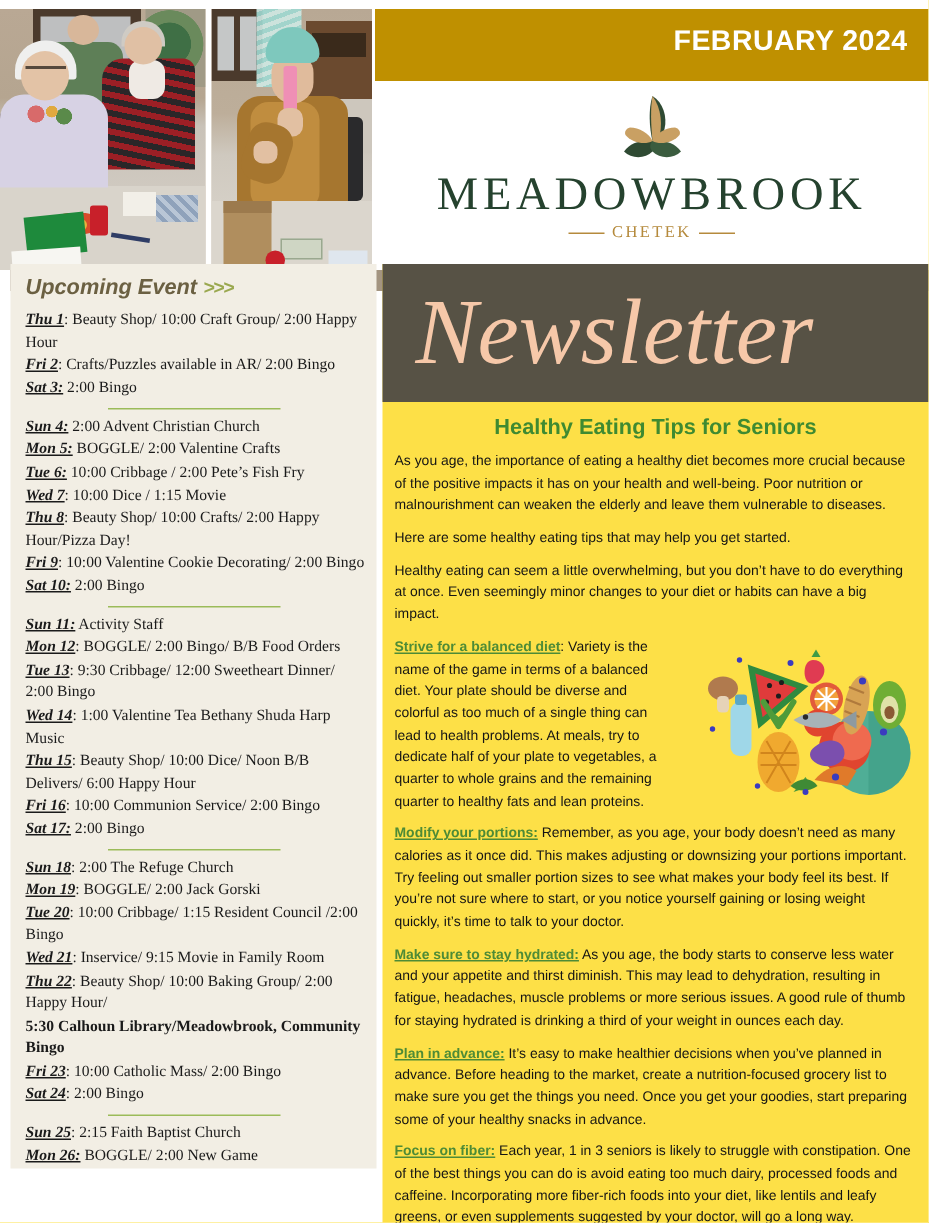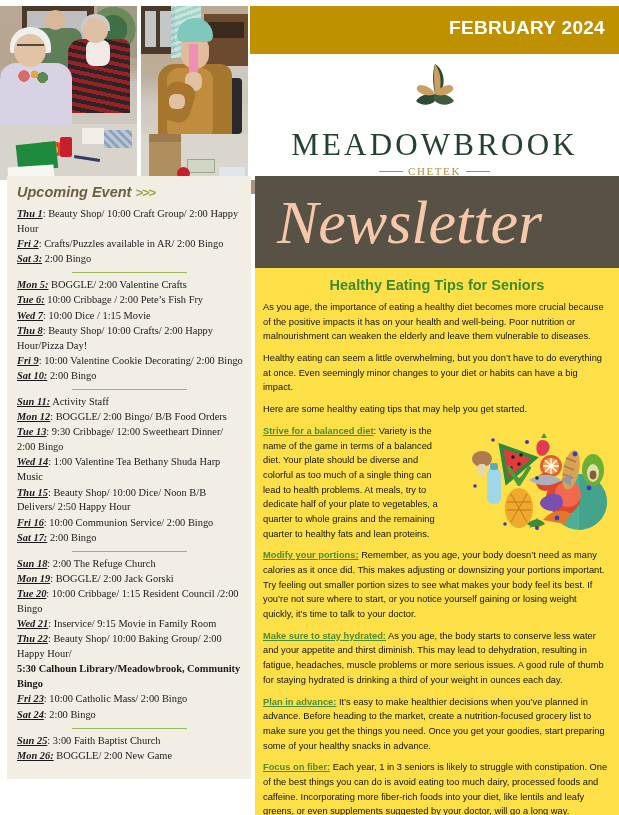--- a/index.html
+++ b/index.html
@@ -76,22 +76,22 @@
   .gold-bar { position:absolute; left:250px; top:6px; width:369px; height:48px; background:#bf9000; }
   .gold-bar .month {
     position:absolute; right:14px; top:11px;
     color:#ffffff; font-size:19px; font-weight:bold; letter-spacing:.3px;
     font-family:"Liberation Sans", sans-serif;
   }
 
   .logo-zone { position:absolute; left:250px; top:54px; width:369px; height:126px; background:#fff;
                display:flex; flex-direction:column; align-items:center; justify-content:flex-start; padding-top:6px; }
   .logo-mark { width:54px; height:52px; }
-  .logo-word { font-family:"Liberation Serif", serif; color:#25422e; font-size:31px; letter-spacing:3.2px; line-height:1; margin-top:17px; }
-  .logo-sub { font-family:"Liberation Serif", serif; color:#b58a3c; font-size:11px; letter-spacing:1.6px; margin-top:5px; display:flex; align-items:center; gap:5px;text-decoration:underline; }
+  .logo-word { font-family:"Liberation Serif", serif; color:#25422e; font-size:31px; letter-spacing:3.2px; line-height:1; margin-top:1px; }
+  .logo-sub { font-family:"Liberation Serif", serif; color:#b58a3c; font-size:11px; letter-spacing:1.6px; margin-top:5px; display:flex; align-items:center; gap:5px; }
   .logo-sub .rule { display:block; width:24px; height:1px; background:#b58a3c; }
 
   
   .taupe-bar { position:absolute; left:7px; top:180px; width:612px; height:14px; background:#a39480; }
 
   
   .body-wrap { position:absolute; left:0; top:176px; width:619px; height:621px; }
 
   
   .sidebar {
@@ -216,59 +216,60 @@
   <div class="sidebar">
     <div class="side-title">
       <span>Upcoming Event</span>
       <span class="arrows">&gt;&gt;&gt;</span>
     </div>
     <div class="ev-list" id="events-root">
         <div class="ev-row"><span class="ev-day">Thu 1</span><span>: Beauty Shop/ 10:00 Craft Group/ 2:00 Happy Hour</span></div>
         <div class="ev-row"><span class="ev-day">Fri 2</span><span>: Crafts/Puzzles available in AR/ 2:00 Bingo</span></div>
         <div class="ev-row"><span class="ev-day">Sat 3:</span><span> 2:00 Bingo</span></div>
         <div class="ev-sep"></div>
+        <div class="ev-row"><span class="ev-day">Sun 4:</span><span> 2:00 Advent Christian Church</span></div>
         <div class="ev-row"><span class="ev-day">Mon 5:</span><span> BOGGLE/ 2:00 Valentine Crafts</span></div>
         <div class="ev-row"><span class="ev-day">Tue 6:</span><span> 10:00 Cribbage / 2:00 Pete’s Fish Fry</span></div>
         <div class="ev-row"><span class="ev-day">Wed 7</span><span>: 10:00 Dice / 1:15 Movie</span></div>
         <div class="ev-row"><span class="ev-day">Thu 8</span><span>: Beauty Shop/ 10:00 Crafts/ 2:00 Happy Hour/Pizza Day!</span></div>
         <div class="ev-row"><span class="ev-day">Fri 9</span><span>: 10:00 Valentine Cookie Decorating/ 2:00 Bingo</span></div>
         <div class="ev-row"><span class="ev-day">Sat 10:</span><span> 2:00 Bingo</span></div>
         <div class="ev-sep"></div>
         <div class="ev-row"><span class="ev-day">Sun 11:</span><span> Activity Staff</span></div>
         <div class="ev-row"><span class="ev-day">Mon 12</span><span>: BOGGLE/ 2:00 Bingo/ B/B Food Orders</span></div>
         <div class="ev-row"><span class="ev-day">Tue 13</span><span>: 9:30 Cribbage/ 12:00 Sweetheart Dinner/ 2:00 Bingo</span></div>
         <div class="ev-row"><span class="ev-day">Wed 14</span><span>:  1:00 Valentine Tea Bethany Shuda Harp Music</span></div>
-        <div class="ev-row"><span class="ev-day">Thu 15</span><span>: Beauty Shop/ 10:00 Dice/ Noon B/B Delivers/ 2:50 Happy Hour</span></div>
+        <div class="ev-row"><span class="ev-day">Thu 15</span><span>: Beauty Shop/ 10:00 Dice/ Noon B/B Delivers/ 6:00 Happy Hour</span></div>
         <div class="ev-row"><span class="ev-day">Fri 16</span><span>: 10:00 Communion Service/ 2:00 Bingo</span></div>
         <div class="ev-row"><span class="ev-day">Sat 17:</span><span> 2:00 Bingo</span></div>
         <div class="ev-sep"></div>
         <div class="ev-row"><span class="ev-day">Sun 18</span><span>: 2:00 The Refuge Church</span></div>
         <div class="ev-row"><span class="ev-day">Mon 19</span><span>: BOGGLE/ 2:00 Jack Gorski</span></div>
         <div class="ev-row"><span class="ev-day">Tue 20</span><span>: 10:00 Cribbage/ 1:15 Resident Council /2:00 Bingo</span></div>
         <div class="ev-row"><span class="ev-day">Wed 21</span><span>: Inservice/ 9:15 Movie in Family Room</span></div>
         <div class="ev-row"><span class="ev-day">Thu 22</span><span>: Beauty Shop/ 10:00 Baking Group/ 2:00 Happy Hour/</span></div>
         <div class="ev-row bold-all"><span>5:30 Calhoun Library/Meadowbrook, Community Bingo</span></div>
         <div class="ev-row"><span class="ev-day">Fri 23</span><span>: 10:00 Catholic Mass/ 2:00 Bingo</span></div>
         <div class="ev-row"><span class="ev-day">Sat 24</span><span>: 2:00 Bingo</span></div>
         <div class="ev-sep"></div>
-        <div class="ev-row"><span class="ev-day">Sun 25</span><span>: 3:00 Faith Baptist Church</span></div>
+        <div class="ev-row"><span class="ev-day">Sun 25</span><span>: 2:15 Faith Baptist Church</span></div>
         <div class="ev-row"><span class="ev-day">Mon 26:</span><span> BOGGLE/ 2:00 New Game</span></div>
       </div>
 
   </div>
 
   <div class="main">
     <div class="nl-banner">
       <span>Newsletter</span>
     </div>
     <div class="art-title">Healthy Eating Tips for Seniors</div>
     <div class="art-body" id="article-root">
         <p><span>As you age, the importance of eating a healthy diet becomes more crucial because of the positive impacts it has on your health and well-being. Poor nutrition or malnourishment can weaken the elderly and leave them vulnerable to diseases.</span></p>
+        <p><span>Here are some healthy eating tips that may help you get started.</span></p>
         <p><span>Healthy eating can seem a little overwhelming, but you don’t have to do everything at once. Even seemingly minor changes to your diet or habits can have a big impact.</span></p>
-        <p><span>Here are some healthy eating tips that may help you get started.</span></p>
 <div class="food-wrap">
 <svg viewBox="0 0 152 112" xmlns="http://www.w3.org/2000/svg">
   <circle cx="122" cy="78" r="28" fill="#4fae96"></circle>
   <path d="M122 50 a28 28 0 0 1 0 56 Z" fill="#3d9b84" opacity=".55"></path>
   <circle cx="106" cy="74" r="17" fill="#e0452f"></circle>
   <circle cx="111" cy="70" r="13" fill="#ef6a4f"></circle>
   <path d="M44 22 L78 34 L50 58 Z" fill="#e03b3b"></path>
   <path d="M44 22 L78 34 L50 58 Z" fill="none" stroke="#2f8a3f" stroke-width="4"></path>
   <circle cx="56" cy="33" r="1.7" fill="#1d1d1d"></circle>
             <circle cx="62" cy="40" r="1.7" fill="#1d1d1d"></circle>

